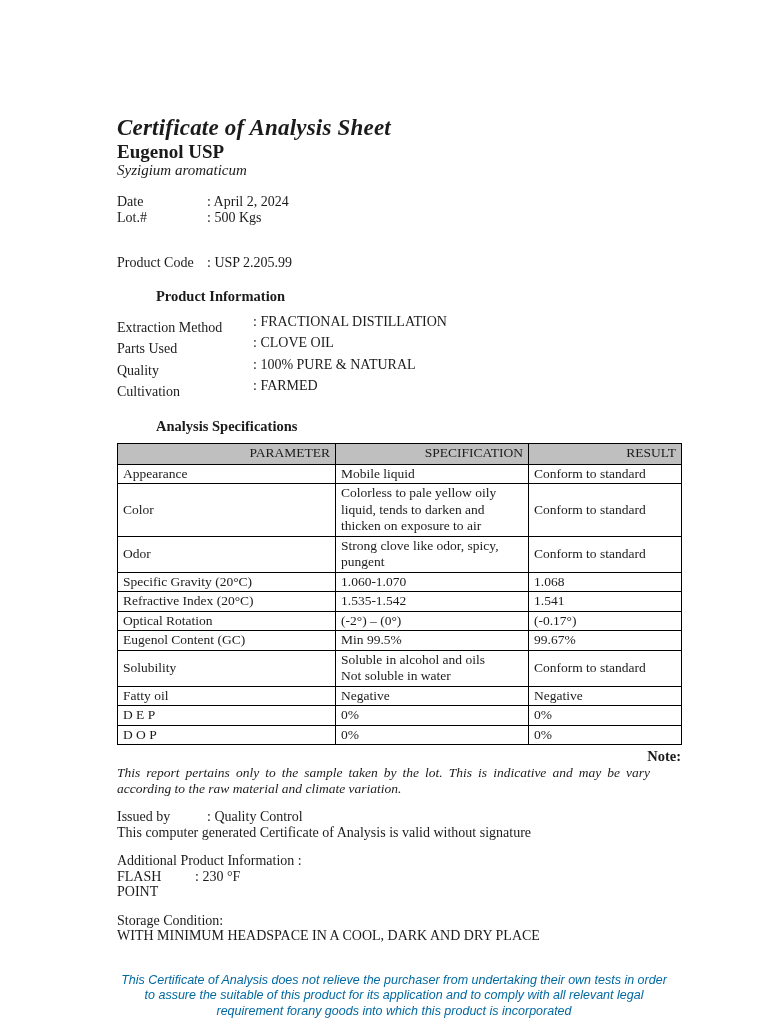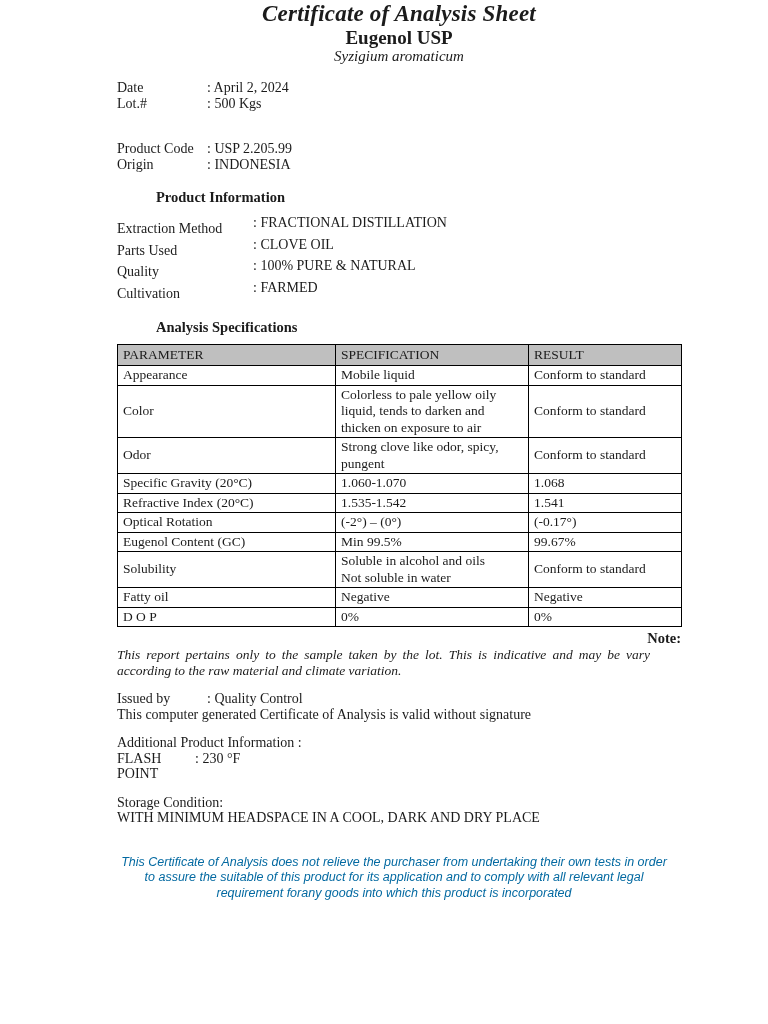--- a/index.html
+++ b/index.html
@@ -11,21 +11,21 @@
     font-family: "Liberation Serif", "DejaVu Serif", serif;
     color: #1b1b1b;
     overflow: hidden;
     box-sizing: border-box;
   }
   .content {
     margin-left: 117px;
     margin-right: 87px; 
   }
   
-  .doc-header { text-align: center; }
+  .doc-header { padding-top: 114px; }
   .title {
     font-size: 23px;
     font-style: italic;
     font-weight: 700;
     line-height: 28px;
     letter-spacing: 0.2px;
   }
   .subtitle { font-size: 19px; font-weight: 600; line-height: 18px; margin-top: 1px; }
   .botanical { font-size: 15px; font-style: italic; line-height: 18px; }
   
@@ -60,21 +60,21 @@
   .spec-table col.c3 { width: 153px; }
   .spec-table th, .spec-table td {
     border: 1.5px solid #000000;
     padding: 1px 5px;
     line-height: 16.5px;
     vertical-align: middle;
     overflow: hidden;
   }
   .spec-table th {
     font-weight: 400;
-    text-align: left;
+    text-align: right;
     height: 18px;
   }
   .spec-table td { height: 16px; }
   .spec-table td.spec { white-space: pre-line; }
   
   .note-label { font-size: 14.5px; font-weight: 700; line-height: 17px; margin-top: 3px; text-align: right; }
   .note-text {
     font-size: 13.5px;
     font-style: italic;
     line-height: 15.5px;
@@ -116,24 +116,20 @@
         <span class="kv-label w90">Lot.#</span>
         <span class="kv-value">: 500 Kgs</span>
       </div>
     </div>
 
     <div class="kv-block mt30">
       <div class="kv-row">
         <span class="kv-label w90">Product Code</span>
         <span class="kv-value">: USP 2.205.99</span>
       </div>
-      <div class="kv-row">
-        <span class="kv-label w90">Origin</span>
-        <span class="kv-value">: INDONESIA</span>
-      </div>
     </div>
 
     <div class="section-heading mt16">Product Information</div>
 
     <div class="kv-block mt9">
       <div class="kv-row">
         <span class="kv-label w130">Extraction Method</span>
         <span class="kv-value">: FRACTIONAL DISTILLATION</span>
       </div>
       <div class="kv-row">
@@ -206,20 +202,25 @@
           <td class="spec">Soluble in alcohol and oils
 Not soluble in water</td>
           <td>Conform to standard</td>
         </tr>
         <tr>
           <td>Fatty oil</td>
           <td class="spec">Negative</td>
           <td>Negative</td>
         </tr>
         <tr>
+          <td>D E P</td>
+          <td class="spec">0%</td>
+          <td>0%</td>
+        </tr>
+        <tr>
           <td>D O P</td>
           <td class="spec">0%</td>
           <td>0%</td>
         </tr>
       </tbody>
     </table>
 
     <div class="note-label">Note:</div>
     <div class="note-text">This report pertains only to the sample taken by the lot. This is indicative and may be vary according to the raw material and climate variation.</div>
 

